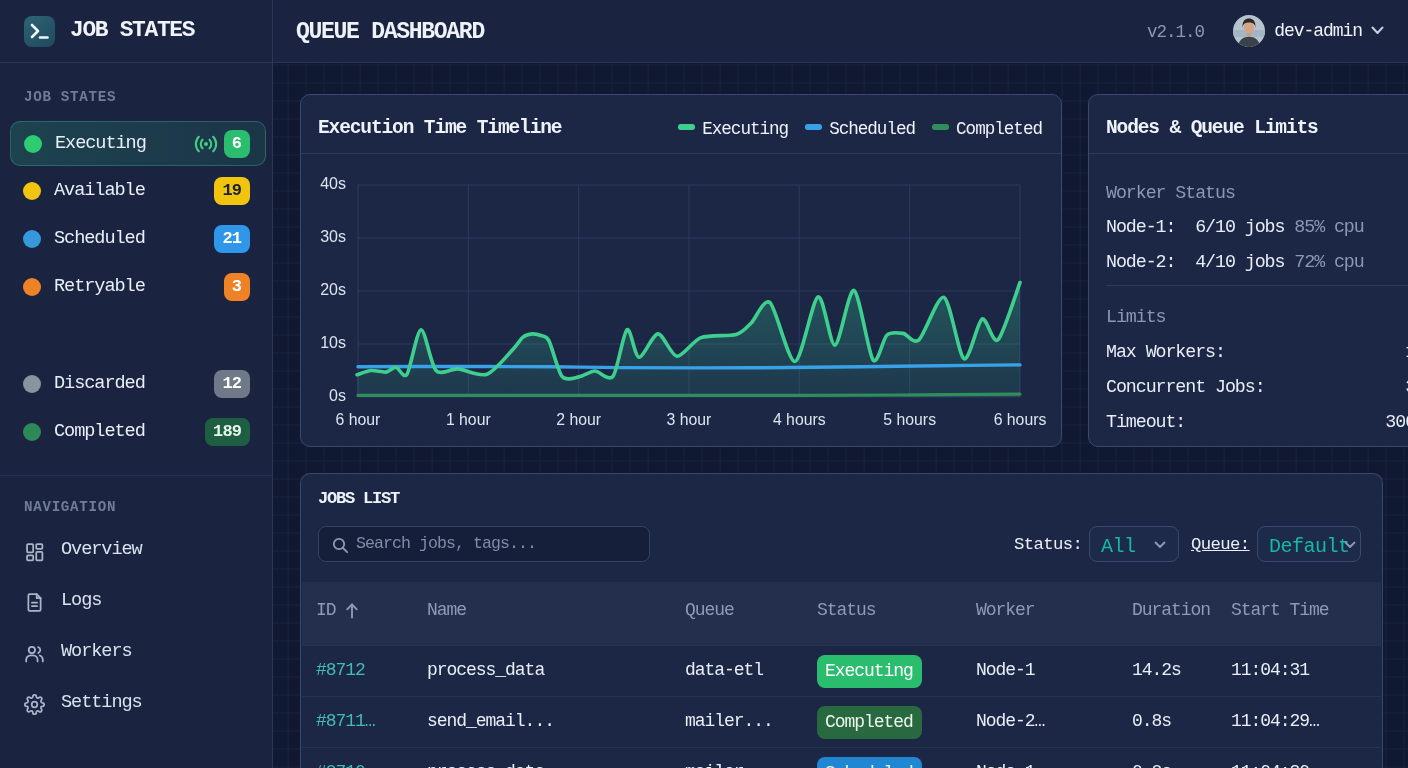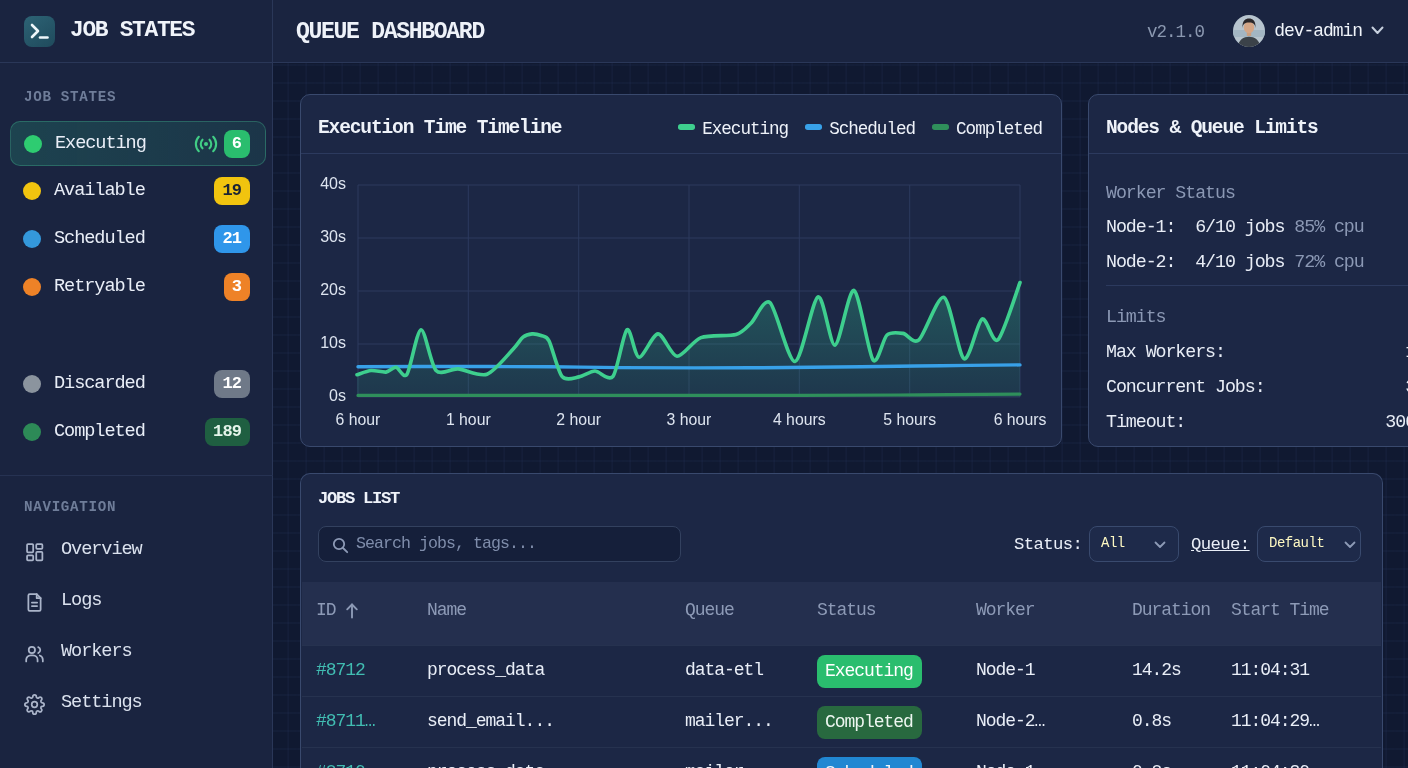--- a/index.html
+++ b/index.html
@@ -81,29 +81,29 @@
 .leg-item { display:flex; align-items:flex-start; gap:7px; font-size:17.6px; letter-spacing:-1.01px; color:#eef2f9; }
 .leg-dash { width:17px; height:5.5px; border-radius:2.7px; margin-top:5.2px; }
 
 .nodes-body { position:relative; font-size:18.3px; letter-spacing:-1.06px; }
 .nrow { position:absolute; left:17px; right:17px; white-space:nowrap; }
 .nrow .dim { color:#8b98b4; }
 .nrow .rt { position:absolute; right:0; top:0; }
 
 .jobs-title { position:absolute; left:17px; top:15px; font-size:17.2px; font-weight:bold; letter-spacing:-1.3px; color:#eef2f9; }
 .searchbox {
-  position:absolute; left:17px; top:52px; width:363px; height:36px;
+  position:absolute; left:17px; top:52px; width:332px; height:36px;
   background:#151f3a; border:1px solid #33415f; border-radius:8px;
 }
 .searchbox svg { position:absolute; left:13px; top:10px; }
 .searchbox .ph { position:absolute; left:37px; top:7px; font-size:16.6px; letter-spacing:-0.96px; color:#7f8dab; }
 .filter-lbl { position:absolute; top:61px; font-size:17.3px; letter-spacing:-0.6px; color:#e9eef7; }
 .selbox {
   position:absolute; top:52px; height:36px; background:#1e2a4a;
-  border:1px solid #394a6e; border-radius:8px; font-size:14px; letter-spacing:-0.5px; color:#fef9c3;
+  border:1px solid #394a6e; border-radius:8px; font-size:20px; letter-spacing:-0.5px; color:#14b8a6;
 }
 .selbox .sv { position:absolute; left:11px; top:8px; }
 .selbox svg { position:absolute; top:14px; }
 
 .thead { position:absolute; left:1px; right:1px; top:108px; height:63px; background:#242f4e; }
 .thead .th { position:absolute; top:18px; font-size:18px; letter-spacing:-1.04px; color:#8d9ab6; white-space:nowrap; }
 .trow { position:absolute; left:1px; right:1px; height:51px; border-top:1px solid #26324f; }
 .trow .td { position:absolute; top:14px; font-size:18px; letter-spacing:-1.04px; color:#e9eef7; white-space:nowrap; }
 .trow .td.id { color:#41bdb2; }
 .tbadge {

